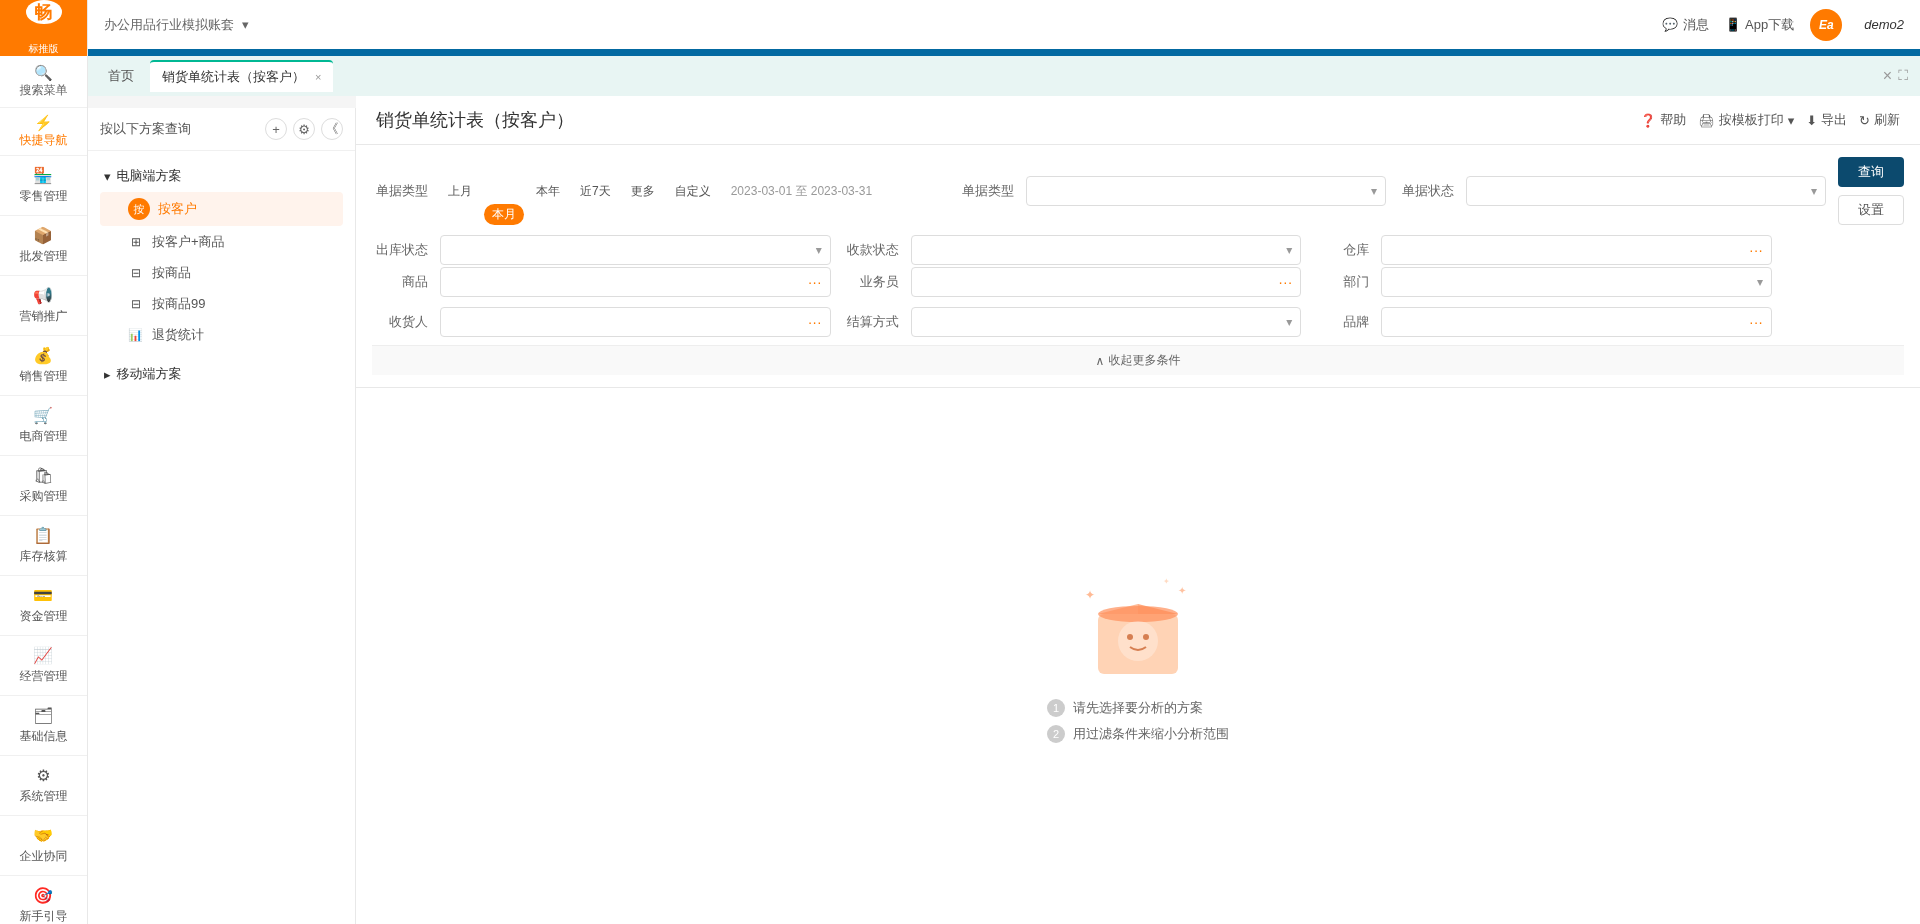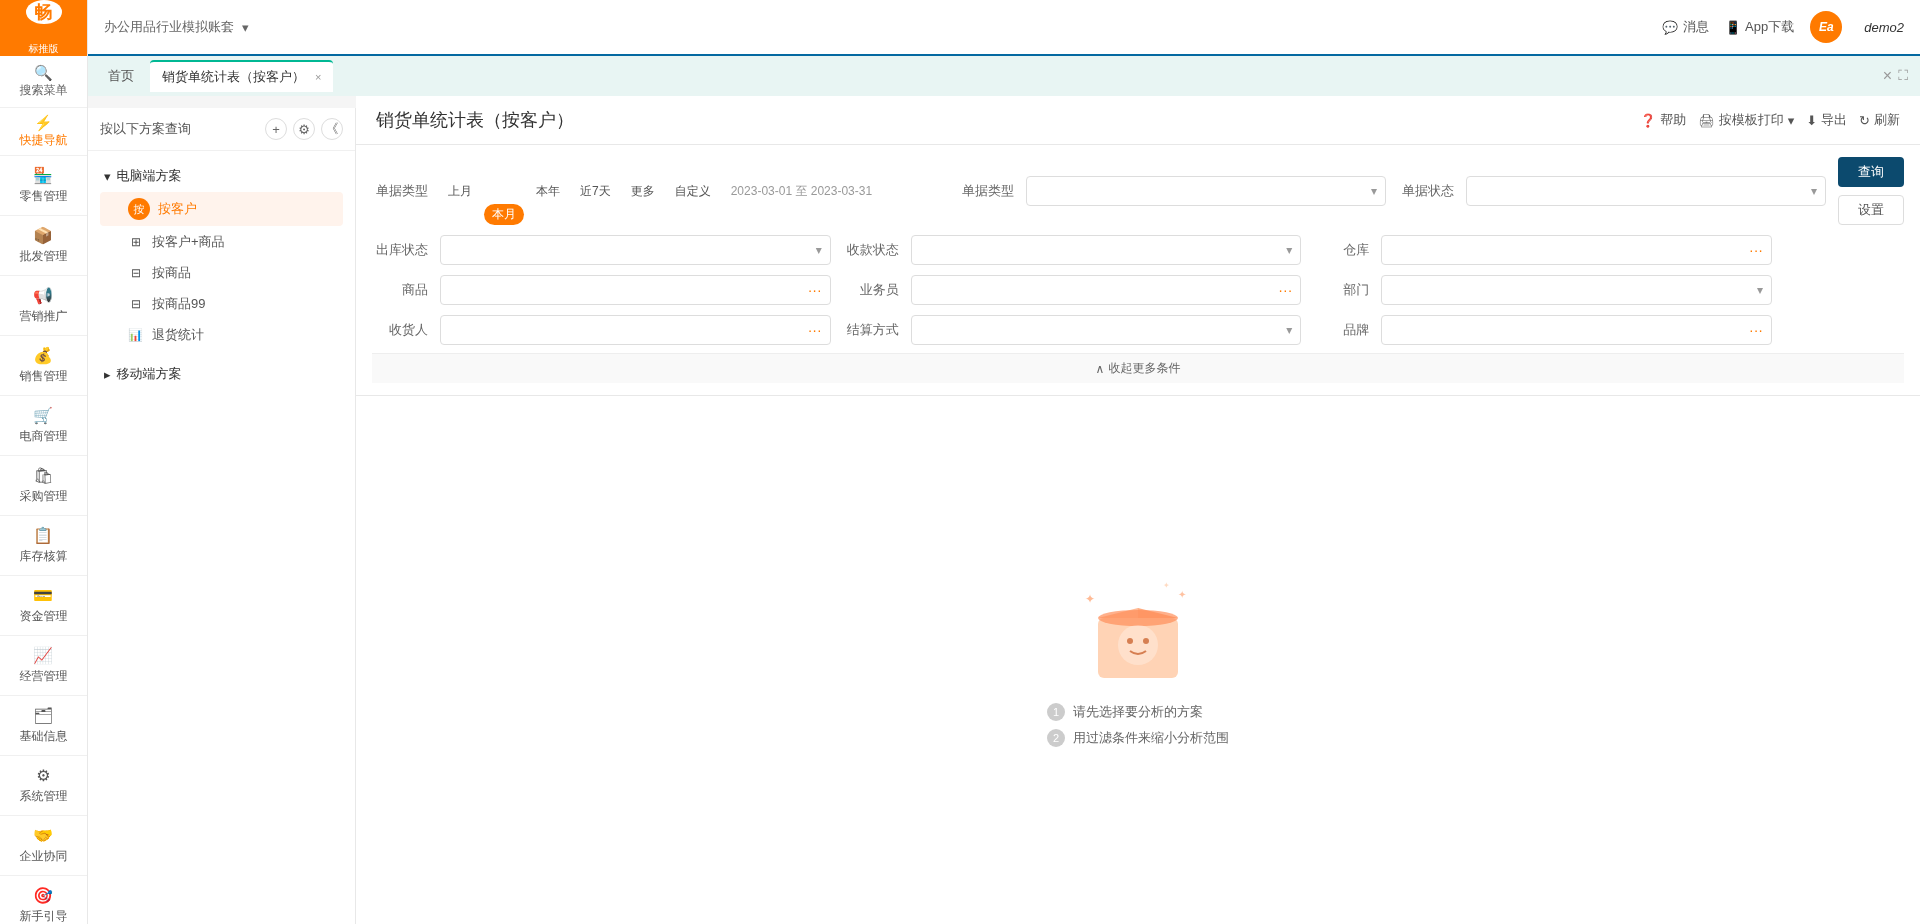--- a/index.html
+++ b/index.html
@@ -12,21 +12,21 @@
     .sidebar-logo-text { color: #fff; font-size: 10px; margin-top: 18px; }
     .sidebar-search { padding: 8px 0; text-align: center; color: #666; font-size: 12px; cursor: pointer; border-bottom: 1px solid #f0f0f0; }
     .sidebar-nav { padding: 6px 0; text-align: center; color: #ff7a00; font-size: 12px; cursor: pointer; border-bottom: 1px solid #f0f0f0; }
     .sidebar-item { padding: 10px 0; text-align: center; font-size: 12px; color: #555; cursor: pointer; border-bottom: 1px solid #f0f0f0; display: flex; flex-direction: column; align-items: center; gap: 3px; }
     .sidebar-item .item-icon { font-size: 16px; }
 
     
     .main { flex: 1; display: flex; flex-direction: column; height: 100%; overflow: hidden; }
 
     
-    .top-header { height: 56px; background: #fff; display: flex; align-items: center; justify-content: space-between; padding: 4px 16px; border-bottom: 2px solid #0369a1; }
+    .top-header { height: 56px; background: #fff; display: flex; align-items: center; justify-content: space-between; padding: 4px 16px; border-bottom: 7px solid #0369a1; }
     .top-header-left { display: flex; align-items: center; gap: 8px; font-size: 13px; color: #666; cursor: pointer; }
     .top-header-right { display: flex; align-items: center; gap: 16px; }
     .header-btn { display: flex; align-items: center; gap: 4px; font-size: 13px; color: #555; cursor: pointer; }
     .user-avatar { width: 32px; height: 32px; border-radius: 50%; background: #ff7a00; display: flex; align-items: center; justify-content: center; color: #fff; font-size: 12px; font-weight: bold; }
 
     
     .tab-bar { height: 40px; background: #e8f5f3; display: flex; align-items: center; padding: 0 8px; gap: 4px; }
     .tab { height: 32px; padding: 0 12px; display: flex; align-items: center; gap: 6px; font-size: 13px; cursor: pointer; border-radius: 4px 4px 0 0; text-align: right; }
     .tab.home { background: transparent; color: #555; }
     .tab.active { background: #fff; color: #333; border-top: 2px solid #00b894; }
@@ -301,21 +301,21 @@
             <span></span>
             <span class="select-chevron">▾</span>
           </div>
 
           <div class="btn-group">
             <button class="query-btn">查询</button>
             <button class="set-btn">设置</button>
           </div>
         </div>
 
-        <div style="display:flex;align-items:center;gap:12px;margin-bottom:10px;">
+        <div style="display:flex;align-items:center;gap:12px;margin-bottom:2px;">
           <span class="filter-label">出库状态</span>
           <div class="select-box" style="flex:1;">
             <span></span>
             <span class="select-chevron">▾</span>
           </div>
           <span class="filter-label" style="min-width:56px;">收款状态</span>
           <div class="select-box" style="flex:1;">
             <span></span>
             <span class="select-chevron">▾</span>
           </div>

